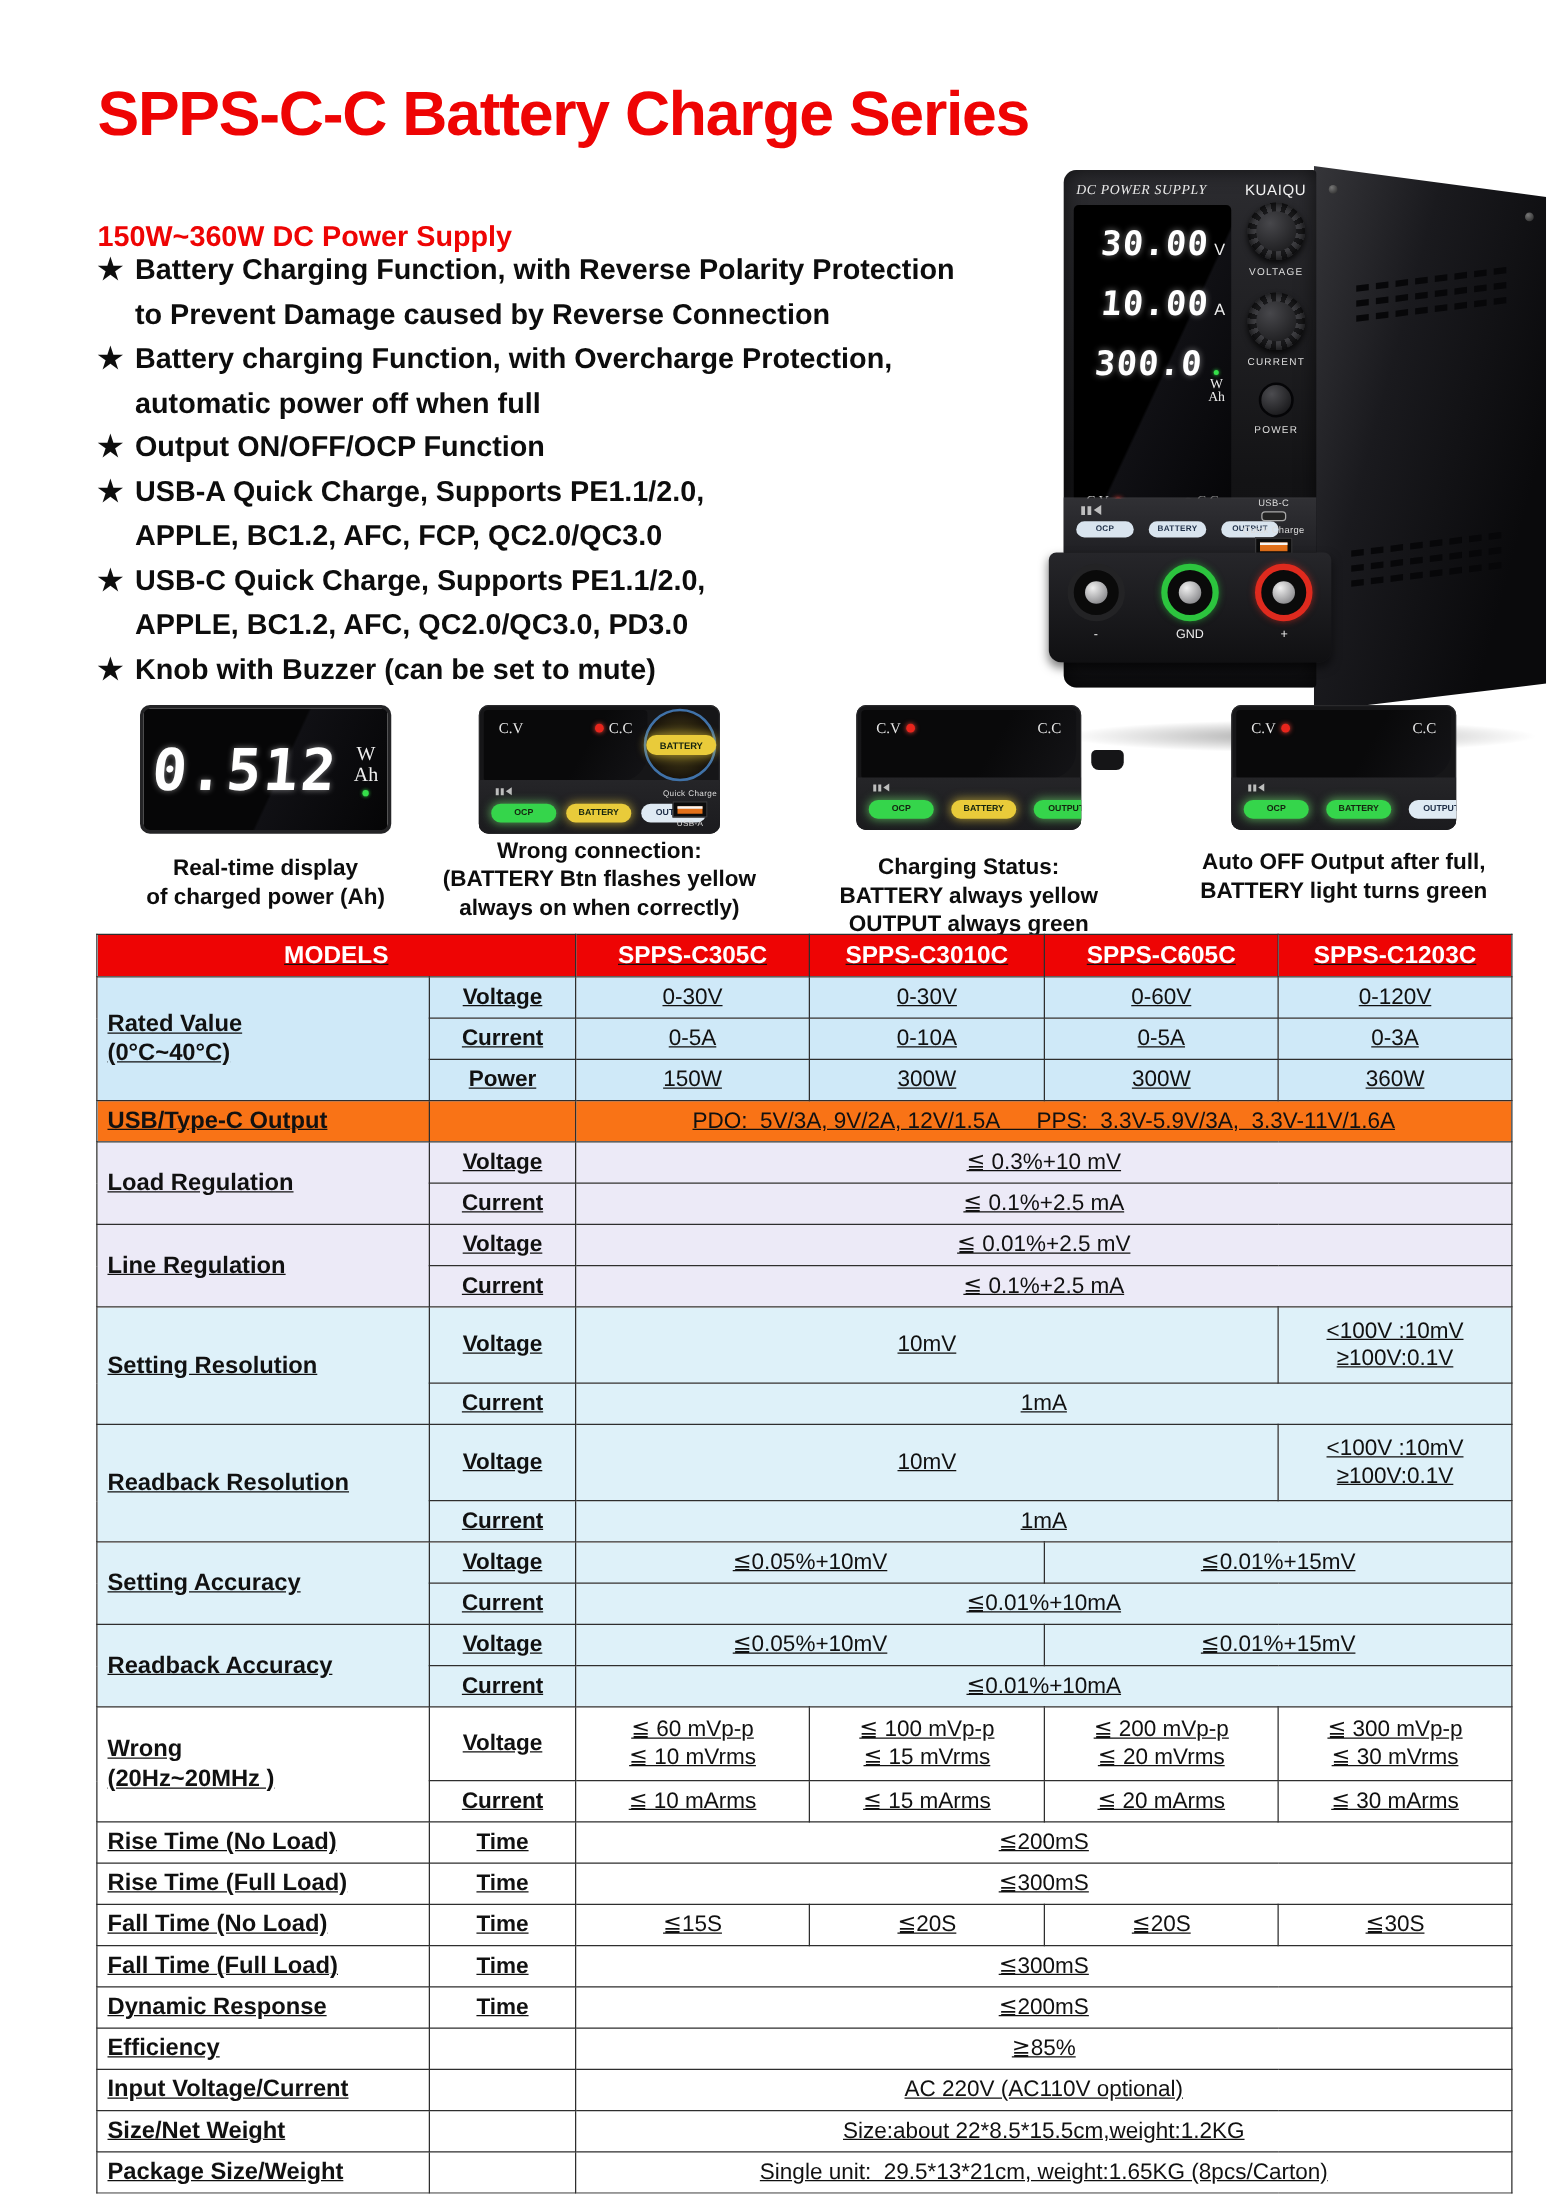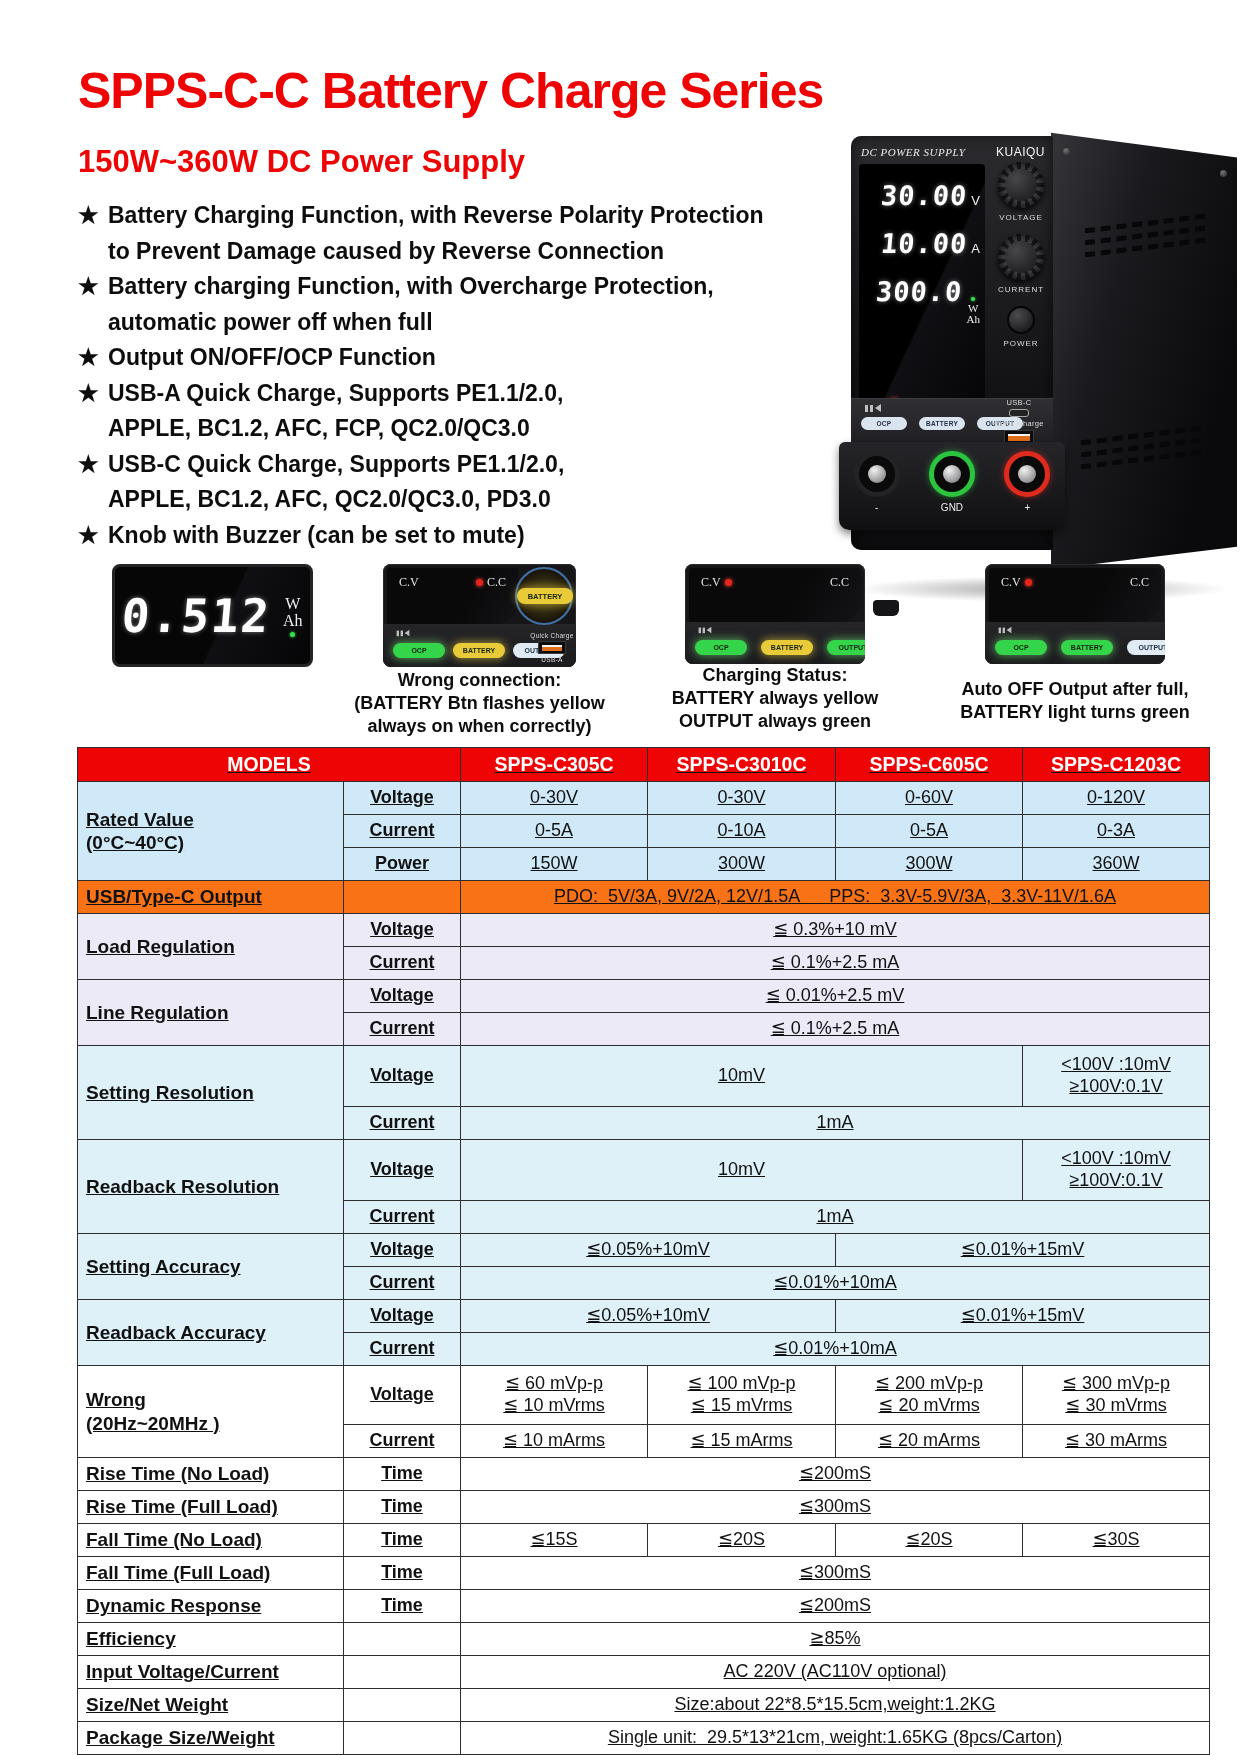--- a/index.html
+++ b/index.html
@@ -2,21 +2,21 @@
 <html><head>
 <meta charset="utf-8">
 <style>
   html,body{margin:0;padding:0;}
   .page{position:relative;width:1241px;height:1755px;background:#fff;overflow:hidden;
         font-family:"Liberation Sans",sans-serif;color:#111;}
 
   
   .title{position:absolute;left:78px;top:62px;font-size:50px;font-weight:bold;
          letter-spacing:-1px;color:#ee0404;white-space:nowrap;}
-  .subtitle{position:absolute;left:78px;top:144px;font-size:31px;font-weight:bold;color:#ee0404;}
+  .subtitle{position:absolute;left:78px;top:176px;font-size:23px;font-weight:bold;color:#ee0404;}
 
   
   .features{position:absolute;left:78px;top:198px;width:700px;}
   .feat{display:flex;font-size:23px;font-weight:bold;line-height:35.5px;color:#0d0d0d;}
   .feat .star{width:30px;flex:none;}
   
   .device{position:absolute;left:845px;top:126px;width:396px;height:476px;}
   .dev-shadow{position:absolute;left:6px;bottom:0;width:380px;height:26px;
       background:radial-gradient(ellipse at center,rgba(0,0,0,.35),transparent 70%);}
   .side{position:absolute;left:206px;top:0;width:186px;height:450px;
@@ -289,20 +289,24 @@
 
   <div class="gfig" style="left:80px;top:564px;width:265px;">
     <div class="gdisp">
       <span class="digits">0.512</span>
       <span class="unit-stack">
         <span>W</span>
         <span>Ah</span>
         <span class="gdot"></span>
       </span>
     </div>
+    <div class="gcap" style="margin-top:16px;">
+      <div>Real-time display</div>
+      <div>of charged power (Ah)</div>
+    </div>
   </div>
 
   <div class="gfig" style="left:352px;top:564px;width:255px;">
     <div class="gpanel" style="width:193px;height:103px;">
       <div class="gp-disp" style="right:58px;">
         <div class="gp-cvcc">
           <span>C.V</span>
           <span class="cv-wrap">
               <span class="rdot"></span>
               <span>C.C</span>
@@ -354,21 +358,21 @@
           <span class="bz-bar"></span>
           <span class="bz-bar"></span>
           <span class="bz-tri"></span>
         </div>
       <div class="gp-pills">
         <div class="gp-pill glow" style="background: rgb(53, 213, 75);">OCP</div>
         <div class="gp-pill glow-y" style="background: rgb(233, 203, 58);">BATTERY</div>
         <div class="gp-pill glow" style="background: rgb(53, 213, 75);">OUTPUT</div>
       </div>
     </div>
-    <div class="gcap" style="margin-top:0;">
+    <div class="gcap" style="margin-top:18px;">
       <div>Charging Status:</div>
       <div>BATTERY always yellow</div>
       <div>OUTPUT always green</div>
     </div>
   </div>
 
   <div class="gfig" style="left:930px;top:564px;width:290px;">
     <div class="gpanel" style="width:180px;height:100px;">
       <div class="gp-disp">
         <div class="gp-cvcc">

